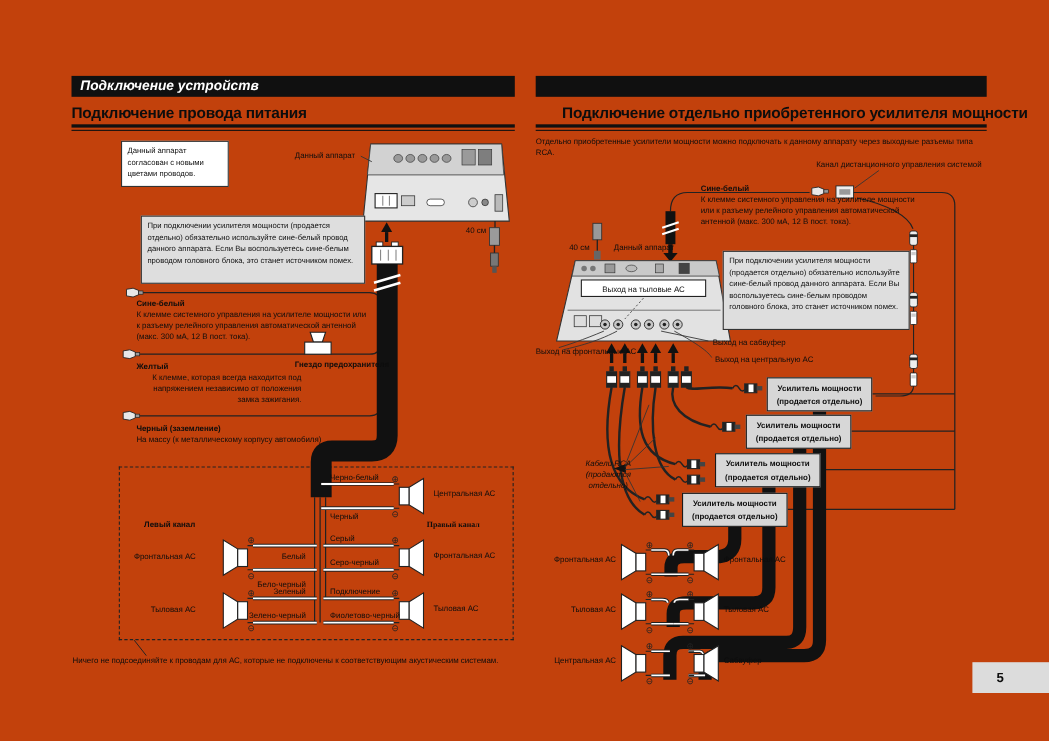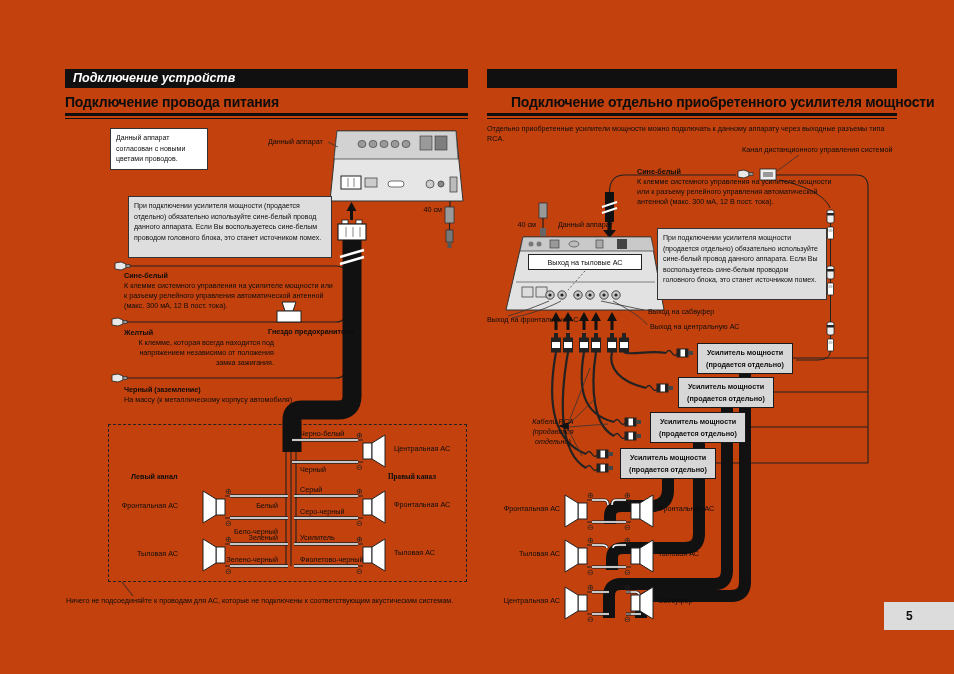--- a/index.html
+++ b/index.html
@@ -57,21 +57,21 @@
   <div class="lbl" style="left:300px;top:429px;">Черно-белый</div>
   <div class="lbl" style="left:300px;top:465px;">Черный</div>
   <div class="lbl" style="left:394px;top:444px;">Центральная АС</div>
   <div class="lbl tr" style="left:210px;top:485px;width:68px;margin-top:16px;">Белый</div>
   <div class="lbl" style="left:300px;top:485px;">Серый</div>
   <div class="lbl tr" style="left:196px;top:507px;width:82px;margin-top:20px;">Бело-черный</div>
   <div class="lbl" style="left:300px;top:507px;">Серо-черный</div>
   <div class="lbl tr" style="left:112px;top:501px;width:66px;">Фронтальная АС</div>
   <div class="lbl" style="left:394px;top:500px;">Фронтальная АС</div>
   <div class="lbl tr" style="left:200px;top:533px;width:78px;">Зеленый</div>
-  <div class="lbl" style="left:300px;top:533px;">Усилитель</div>
+  <div class="lbl" style="left:300px;top:533px;">Подключение</div>
   <div class="lbl tr" style="left:188px;top:555px;width:90px;">Зелено-черный</div>
   <div class="lbl" style="left:300px;top:555px;">Фиолетово-черный</div>
   <div class="lbl tr" style="left:124px;top:549px;width:54px;">Тыловая АС</div>
   <div class="lbl" style="left:394px;top:548px;">Тыловая АС</div>
   <div class="lbl" style="left:66px;top:596px;width:404px;">Ничего не подсоединяйте к проводам для АС, которые не подключены к соответствующим акустическим системам.</div>
 
   <div class="lbl" style="left:742px;top:145px;width:156px;">Канал дистанционного управления системой</div>
   <div class="lbl b" style="left:637px;top:167px;">Сине-белый</div>
   <div class="lbl" style="left:637px;top:177px;width:205px;">К клемме системного управления на усилителе мощности или к разъему релейного управления автоматической антенной (макс. 300 мА, 12 В пост. тока).</div>
   <div class="lbl tr" style="left:512px;top:220px;width:24px;">40 см</div>

